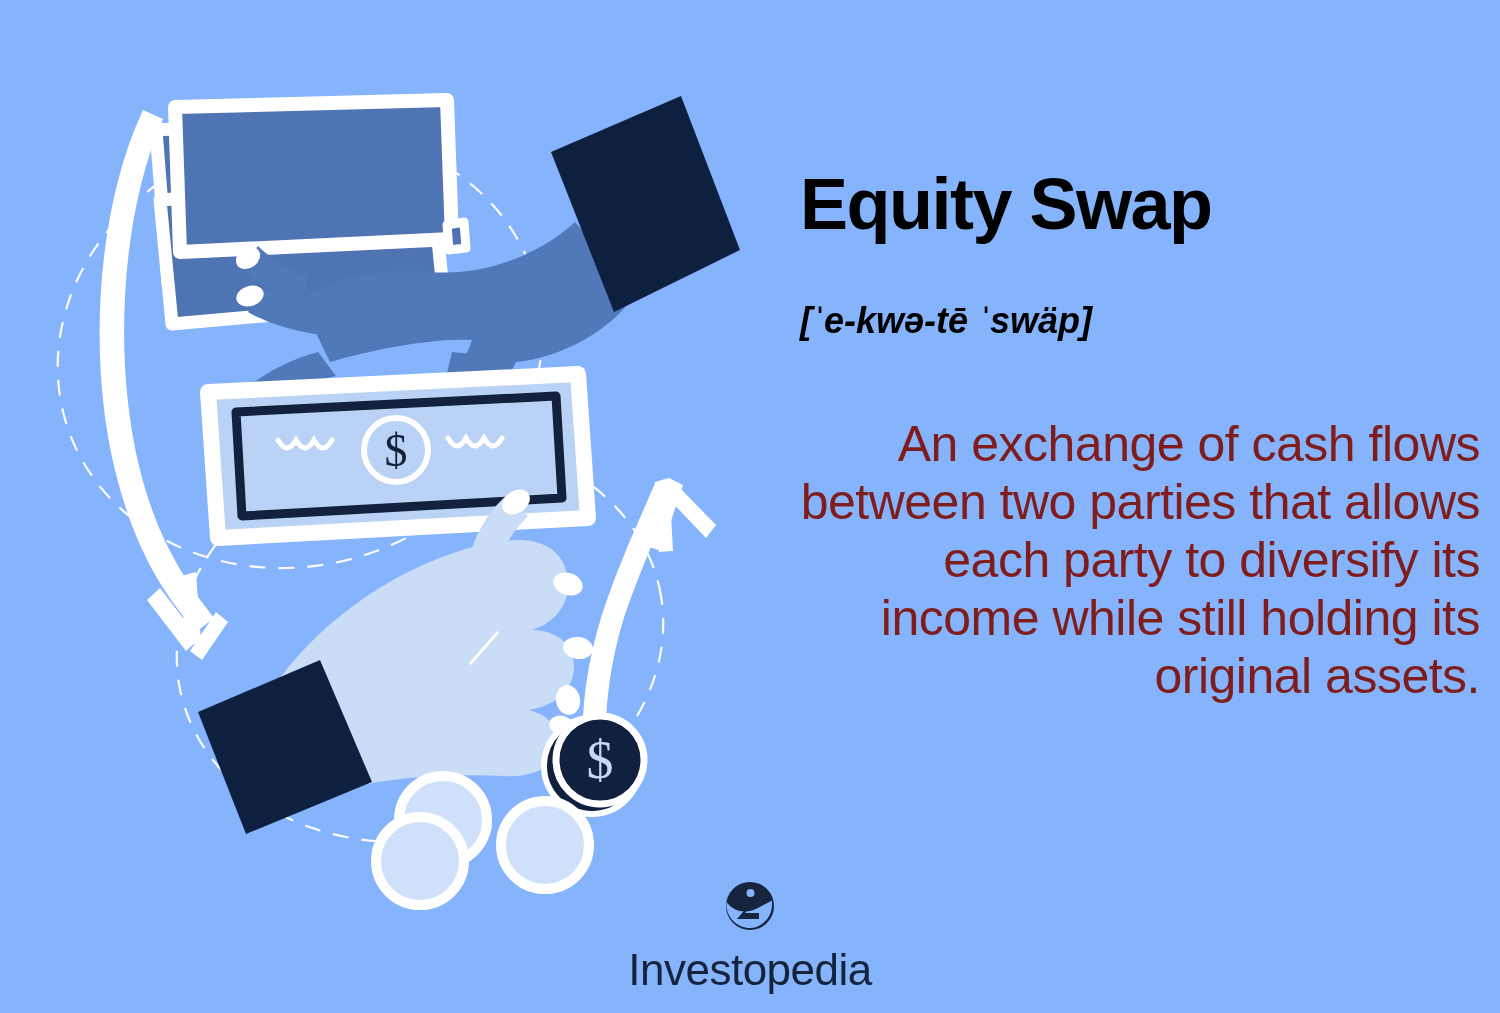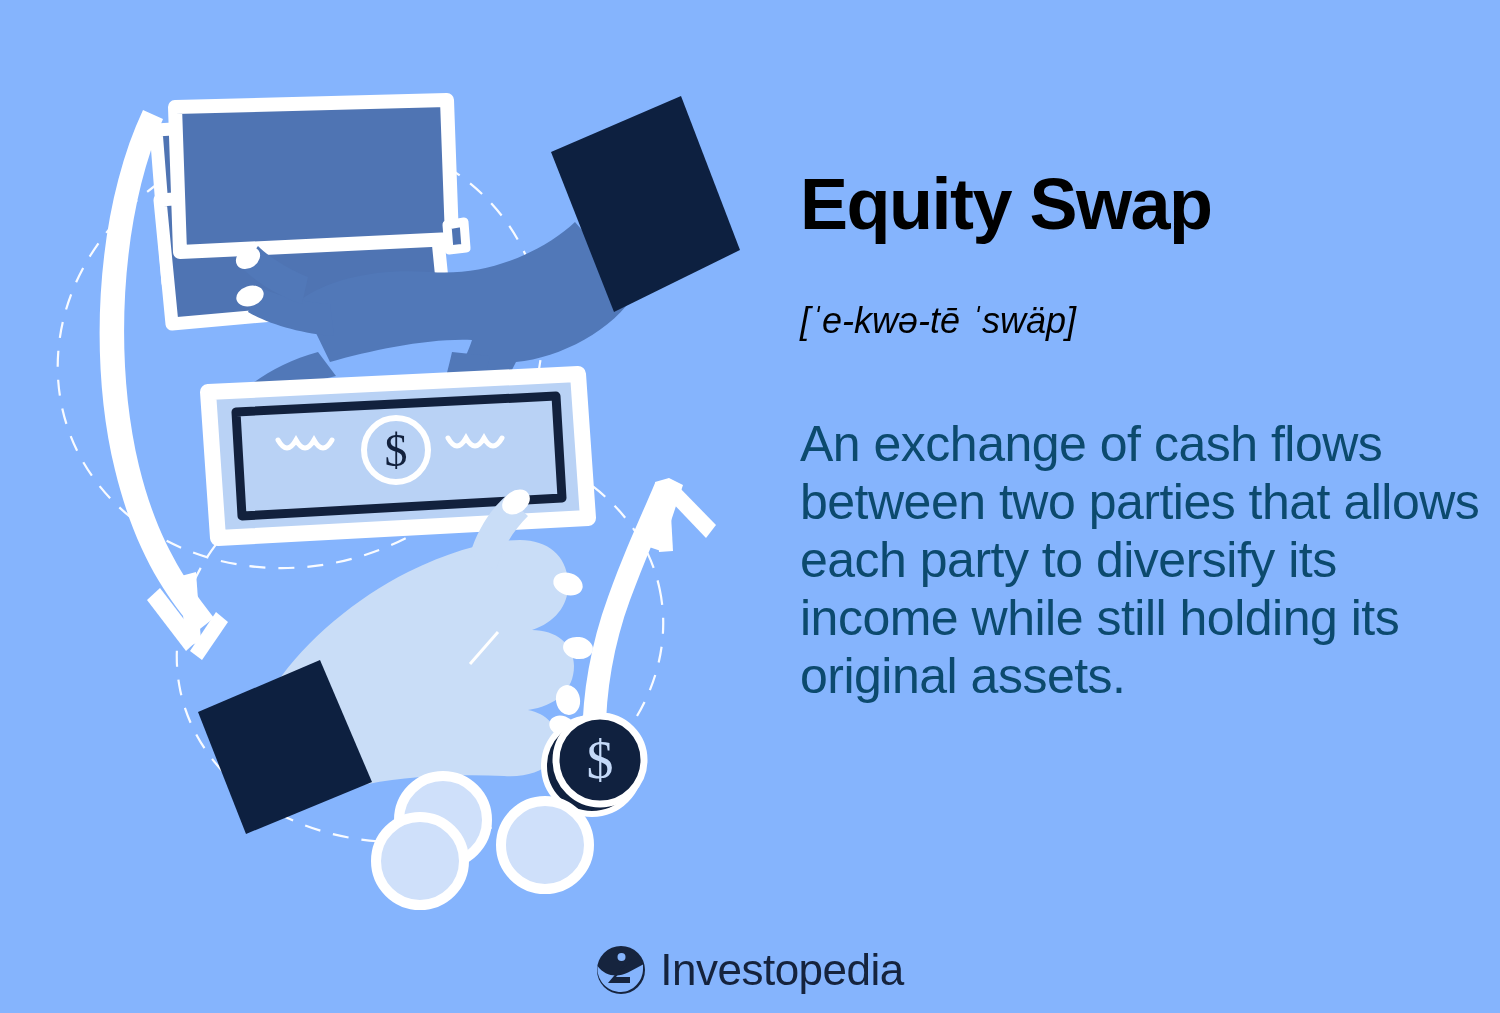--- a/index.html
+++ b/index.html
@@ -42,39 +42,42 @@
     white-space:nowrap;
   }
   #pronunciation {
     position:absolute;
     left:0; top:300px;
     font-size:36px;
     font-style:italic;
     color:#000;
     letter-spacing:0px;
     white-space:nowrap;
+    font-weight:bold;
   }
   #definition {
     position:absolute;
     left:0; top:415px;
     width:680px;
     font-size:50px;
     line-height:1.16;
-    color:#0c4a6e;
+    color:#7f1d1d;
     letter-spacing:-0.5px;
+    text-align:right;
   }
 
   
   #footer {
     position:absolute;
     left:0; right:0; bottom:18px;
     display:flex;
     align-items:center;
     justify-content:center;
     gap:14px;
+    flex-direction:column;
   }
   #logo-mark { width:50px; height:50px; display:block; }
   #logo-word {
     font-size:44px;
     color:#15233d;
     letter-spacing:-0.5px;
     font-weight:400;
   }
 </style>
 </head>

